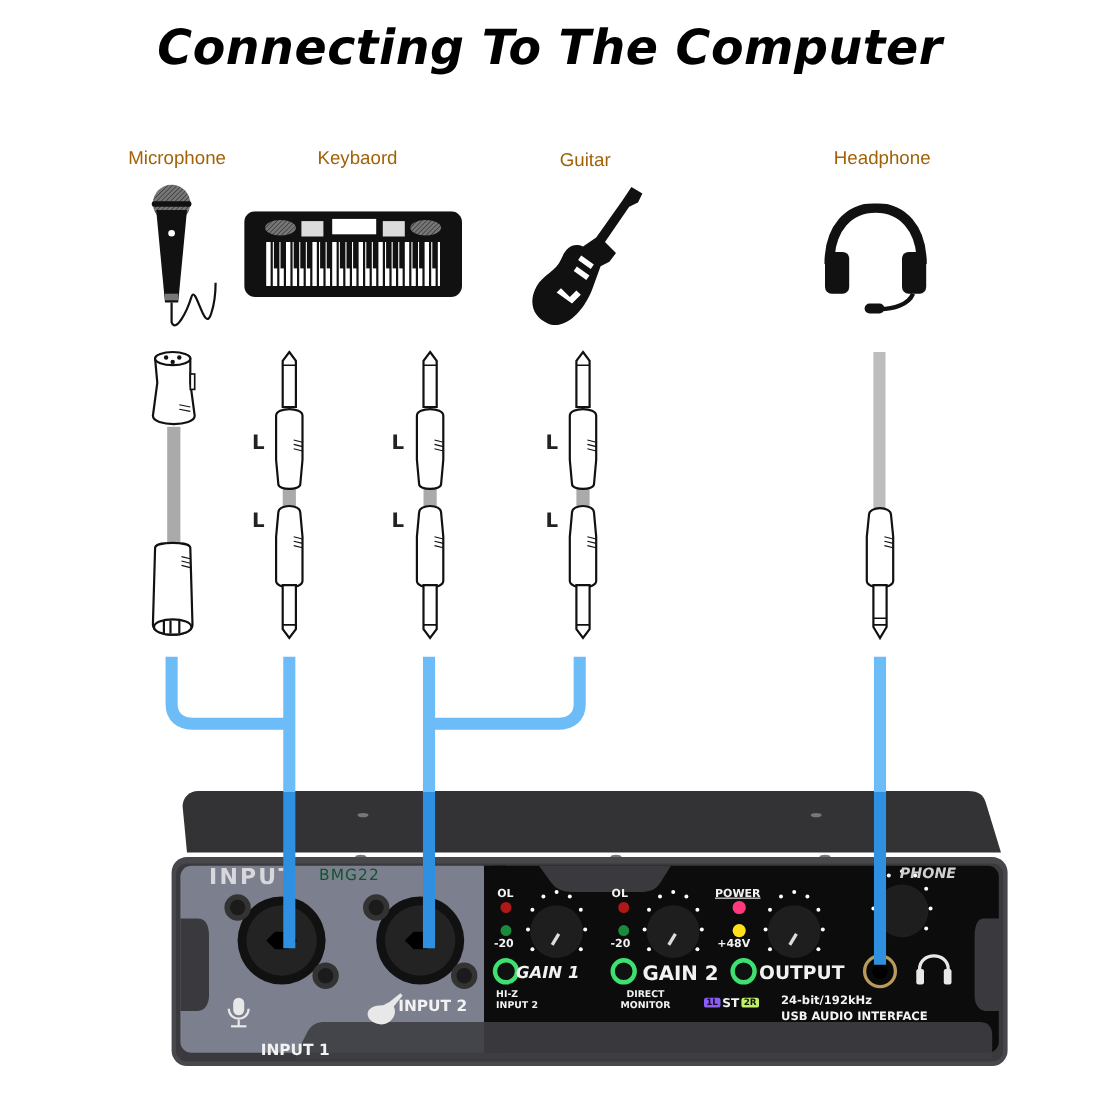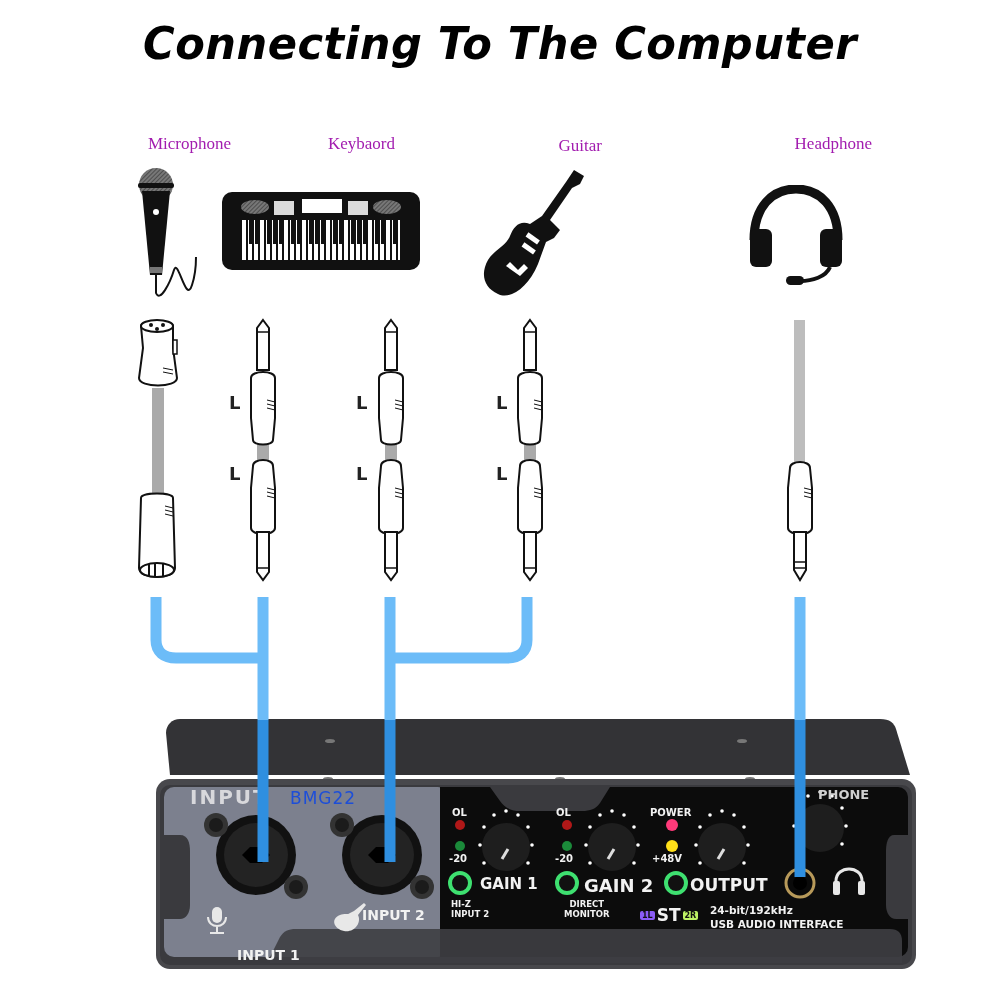--- a/index.html
+++ b/index.html
@@ -1,19 +1,19 @@
 <!DOCTYPE html>
 <html><head>
 <meta charset="utf-8">
 <style>
   html, body { margin:0; padding:0; background:#ffffff; }
   body { width:1000px; height:1000px; position:relative; overflow:hidden; font-family:"Liberation Sans", sans-serif; }
   .abs { position:absolute; }
   .title { left:0; top:18px; width:1000px; text-align:center; font-family:"DejaVu Sans", sans-serif; font-weight:bold; font-style:italic; font-size:44px; letter-spacing:0.5px; color:#000; transform:scaleX(0.98); }
-  .src-label { font-size:17px; color:#a21caf; text-align:right; width:140px; font-family:Liberation Serif, serif; }
+  .src-label { font-size:17px; color:#a16207; text-align:center; width:140px; font-family:Liberation Sans, sans-serif; }
   .l-label { font-family:"DejaVu Sans", sans-serif; font-weight:bold; font-size:18px; color:#222; }
   .device-text { color:#f2f2f2; font-family:"DejaVu Sans", sans-serif; font-weight:bold; }
   .small-text { font-size:10px; }
 </style>
 </head>
 <body>
 
 <div class="abs title">Connecting To The Computer</div>
 
 <div class="abs src-label" style="left:91px;top:134px;">Microphone</div>
@@ -285,46 +285,46 @@
 
   <circle cx="650" cy="168" r="14" fill="#0a0a0a" stroke="#b89a5a" stroke-width="3"></circle>
   <circle cx="650" cy="168" r="7" fill="#000"></circle>
 
   <path d="M686 178 L686 166 C686 150 712 150 712 166 L712 178" fill="none" stroke="#e8e8e8" stroke-width="3"></path>
   <rect x="683" y="166" width="7" height="14" rx="2" fill="#e8e8e8"></rect>
   <rect x="708" y="166" width="7" height="14" rx="2" fill="#e8e8e8"></rect>
 </svg>
 
 <div class="abs device-text" style="left:190px;top:785px;font-size:20px;color:#d8d8dc;letter-spacing:2px;">INPUT</div>
-<div class="abs device-text" style="left:290px;top:788px;font-size:17px;font-weight:normal;color:#1d4ed8;letter-spacing:1px;">BMG22</div>
+<div class="abs device-text" style="left:290px;top:788px;font-size:14px;font-weight:normal;color:#14532d;letter-spacing:1px;">BMG22</div>
 <div class="abs device-text" style="left:237px;top:907px;font-size:14px;margin-top:40px;">INPUT 1</div>
 <div class="abs device-text" style="left:362px;top:907px;font-size:14px;">INPUT 2</div>
 
 <div class="abs device-text small-text" style="left:452px;top:807px;">OL</div>
 <div class="abs device-text small-text" style="left:556px;top:807px;">OL</div>
 <div class="abs device-text small-text" style="left:449px;top:853px;">-20</div>
 <div class="abs device-text small-text" style="left:555px;top:853px;">-20</div>
-<div class="abs device-text" style="left:480px;top:875px;font-size:15px;">GAIN 1</div>
+<div class="abs device-text" style="left:469px;top:875px;font-size:15px;font-style:italic;">GAIN 1</div>
 <div class="abs device-text" style="left:584px;top:875px;font-size:18px;">GAIN 2</div>
 <div class="abs device-text" style="left:451px;top:899px;font-size:8.5px;text-align:left;">
   <div>HI-Z</div>
   <div>INPUT 2</div>
 </div>
 <div class="abs device-text" style="left:540px;top:899px;font-size:8.5px;text-align:center;margin-left:24px;">
   <div>DIRECT</div>
   <div>MONITOR</div>
 </div>
-<div class="abs device-text small-text" style="left:650px;top:807px;">POWER</div>
+<div class="abs device-text small-text" style="left:650px;top:807px;text-decoration:underline;">POWER</div>
 <div class="abs device-text small-text" style="left:652px;top:853px;">+48V</div>
 <div class="abs device-text" style="left:690px;top:875px;font-size:17px;">OUTPUT</div>
-<div class="abs device-text" style="left:818px;top:787px;font-size:13px;color:#d0d0d0;">PHONE</div>
+<div class="abs device-text" style="left:818px;top:787px;font-size:13px;color:#d0d0d0;font-style:italic;">PHONE</div>
 
 <div class="abs" style="left:640px;top:905px;display:flex;align-items:center;gap:2px;">
   <span class="device-text" style="font-size:8px;background:#8b5cf6;color:#111;padding:0 2px;border-radius:2px;">1L</span>
-  <span class="device-text" style="font-size:17px;">ST</span>
+  <span class="device-text" style="font-size:11px;">ST</span>
   <span class="device-text" style="font-size:8px;background:#bef264;color:#111;padding:0 2px;border-radius:2px;">2R</span>
 </div>
 <div class="abs device-text" style="left:710px;top:904px;font-size:10.5px;">24-bit/192kHz</div>
 <div class="abs device-text" style="left:710px;top:918px;font-size:10.5px;">USB AUDIO INTERFACE</div>
 
 <svg class="abs" style="left:0;top:0;pointer-events:none;" width="1000" height="1000" viewBox="0 0 1000 1000">
   <g fill="none" stroke="#6cbcf8" stroke-width="11">
     <path d="M156 597 L156 640 C156 652 164 658 176 658 L263 658"></path>
     <path d="M263 597 L263 720"></path>
     <path d="M390 597 L390 720"></path>

